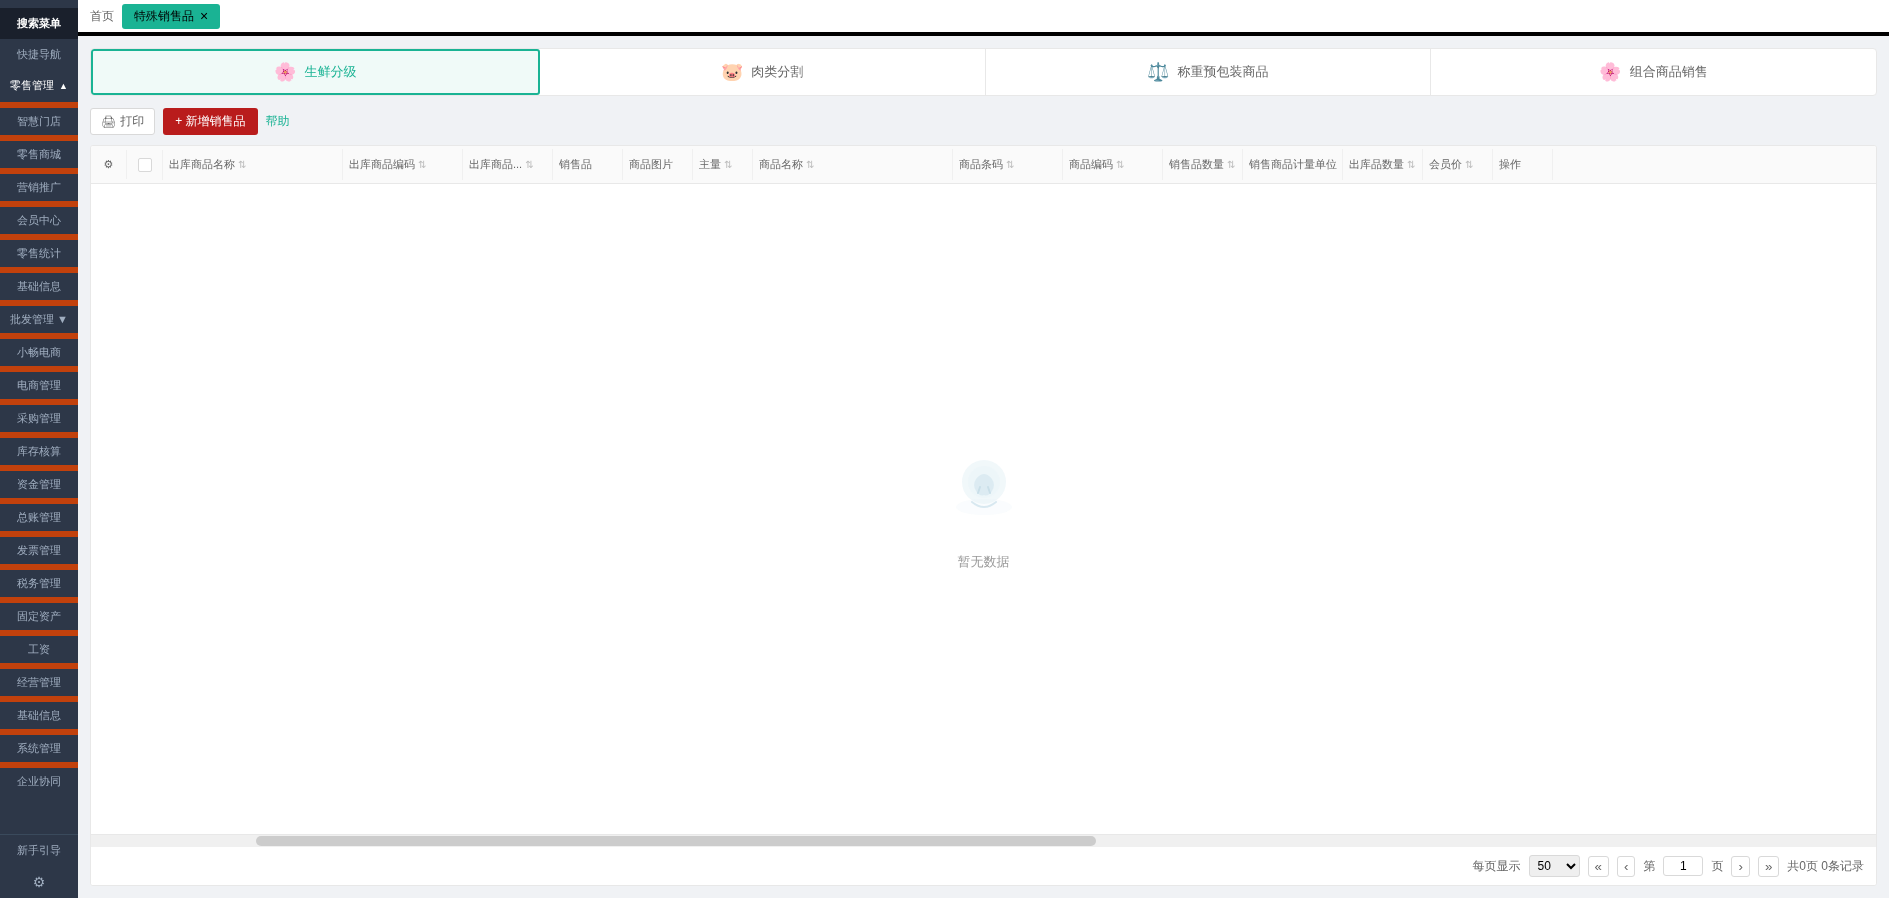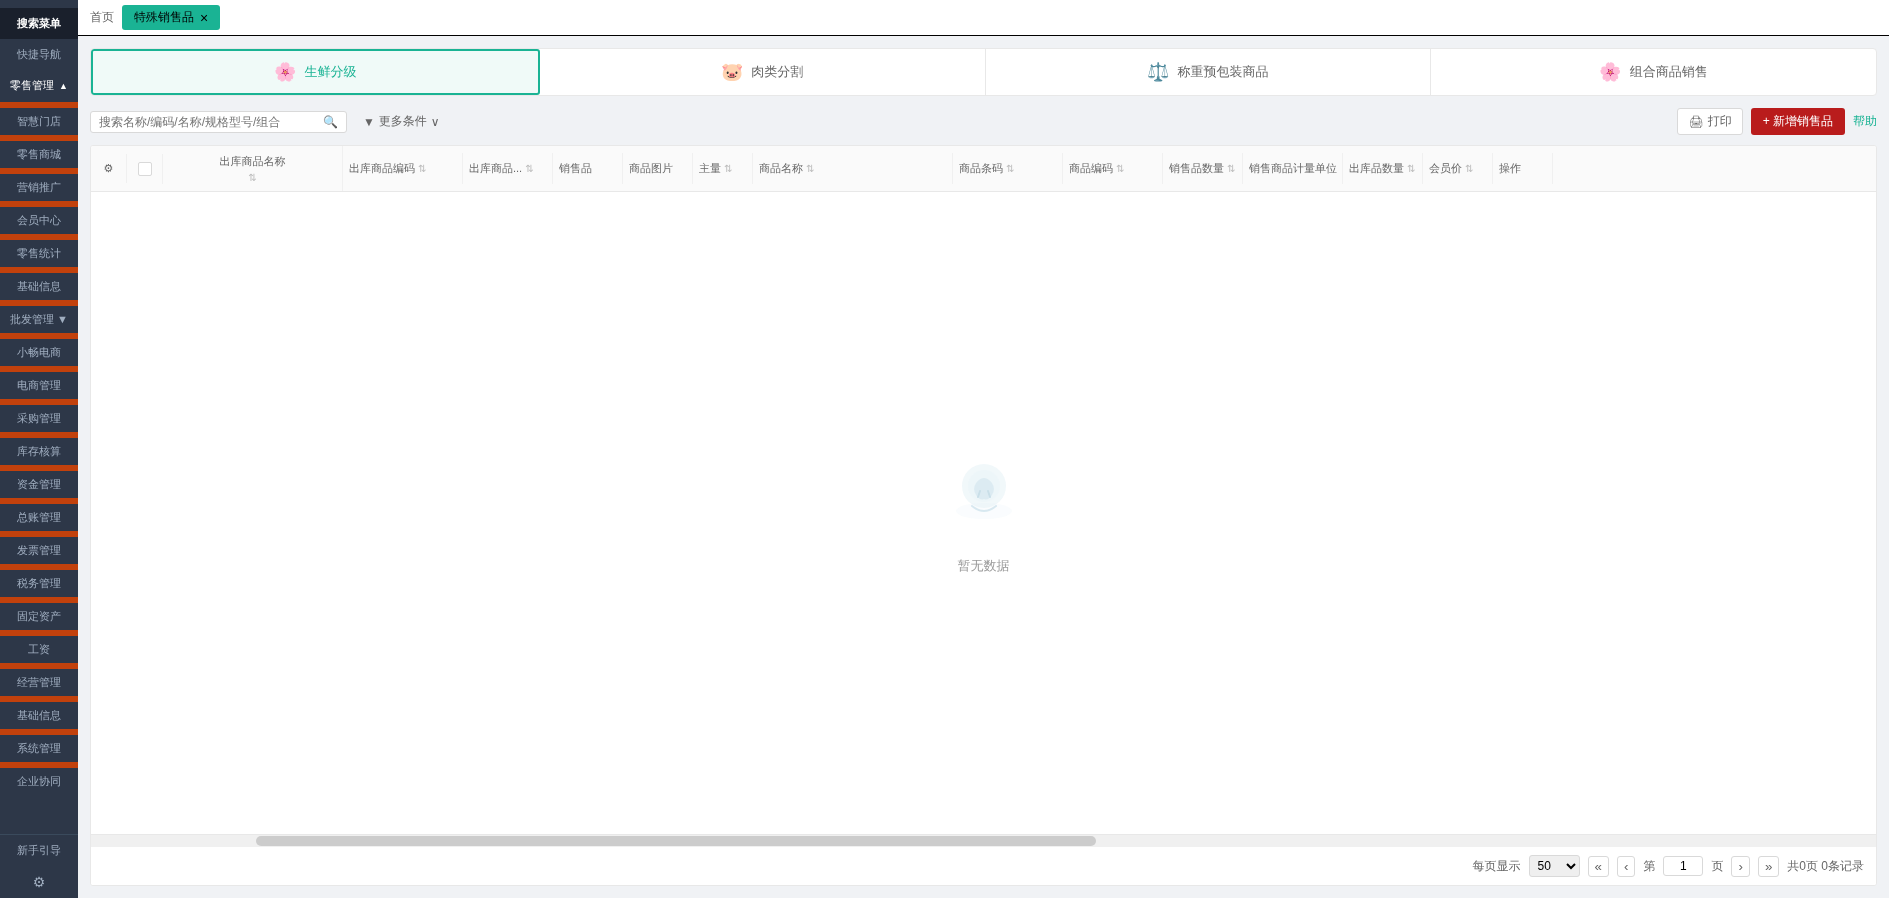--- a/index.html
+++ b/index.html
@@ -76,21 +76,21 @@
       overflow: hidden;
     }
 
     
     .topbar {
       background: white;
       padding: 0 12px;
       display: flex;
       align-items: center;
       height: 36px;
-      border-bottom: 1px solid #000000;
+      border-bottom: 4px solid #000000;
       font-size: 12px;
     }
     .topbar-home {
       color: #666;
       margin-right: 8px;
       cursor: pointer;
     }
     .topbar-tab {
       background: #1ab394;
       color: #000000;
@@ -243,21 +243,21 @@
       padding: 8px 6px;
       display: flex;
       align-items: center;
       gap: 3px;
       border-right: 1px solid #f0f0f0;
       white-space: nowrap;
       overflow: hidden;
     }
     .th.settings { width: 36px; flex-shrink: 0; justify-content: center; }
     .th.checkbox { width: 36px; flex-shrink: 0; justify-content: center; }
-    .th.name { width: 180px; flex-shrink: 0; flex-direction: column; }
+    .th.name { width: 180px; flex-shrink: 0; }
     .th.code { width: 120px; flex-shrink: 0; }
     .th.spec { width: 90px; flex-shrink: 0; }
     .th.sale { width: 70px; flex-shrink: 0; }
     .th.img { width: 70px; flex-shrink: 0; }
     .th.weight { width: 60px; flex-shrink: 0; }
     .th.gname { width: 200px; flex-shrink: 0; }
     .th.barcode { width: 110px; flex-shrink: 0; }
     .th.gcode { width: 100px; flex-shrink: 0; }
     .th.sqty { width: 80px; flex-shrink: 0; }
     .th.sunit { width: 100px; flex-shrink: 0; gap: 43px; }
@@ -457,31 +457,20 @@
         <span class="category-tab-icon">⚖️</span>
         <span>称重预包装商品</span>
       </div>
       <div class="category-tab">
         <span class="category-tab-icon">🌸</span>
         <span>组合商品销售</span>
       </div>
     </div>
 
     <div class="toolbar">
-      <div class="toolbar-left">
-        <div class="search-input-wrap">
-          <input type="text" placeholder="搜索名称/编码/名称/规格型号/组合" style="">
-          <span>🔍</span>
-        </div>
-        <div class="filter-btn">
-          <span>▼</span>
-          <span>更多条件</span>
-          <span>∨</span>
-        </div>
-      </div>
       <div class="toolbar-right">
         <div class="print-btn">
           <span>🖨</span>
           <span>打印</span>
         </div>
         <button class="add-btn">
           <span>+ 新增销售品</span>
         </button>
         <span class="help-btn">帮助</span>
       </div>

